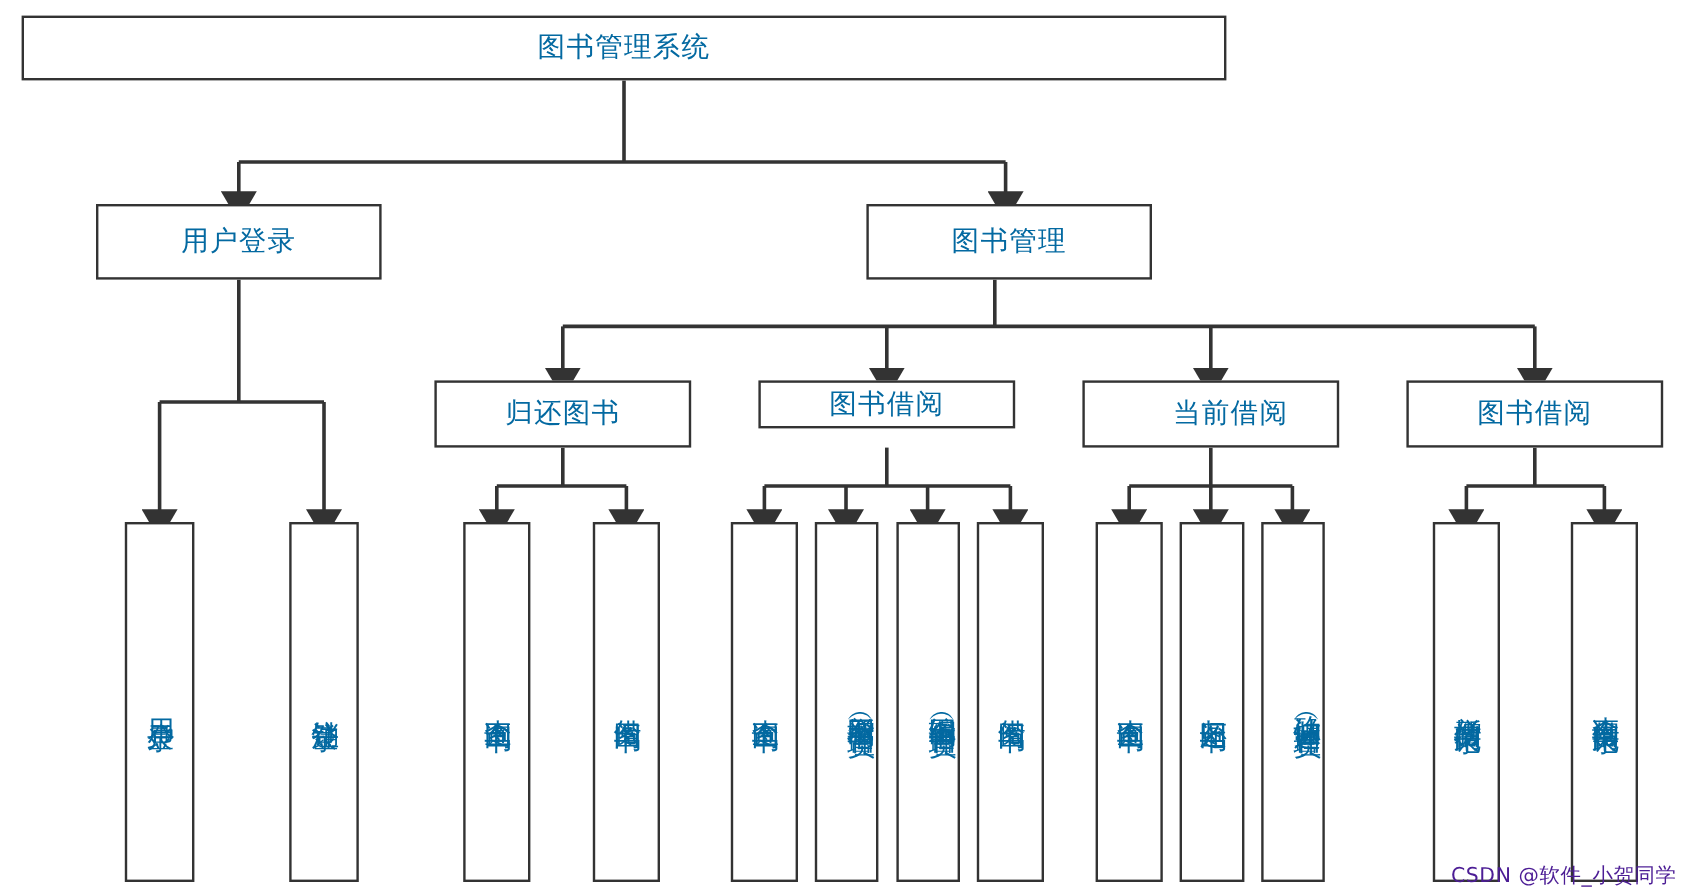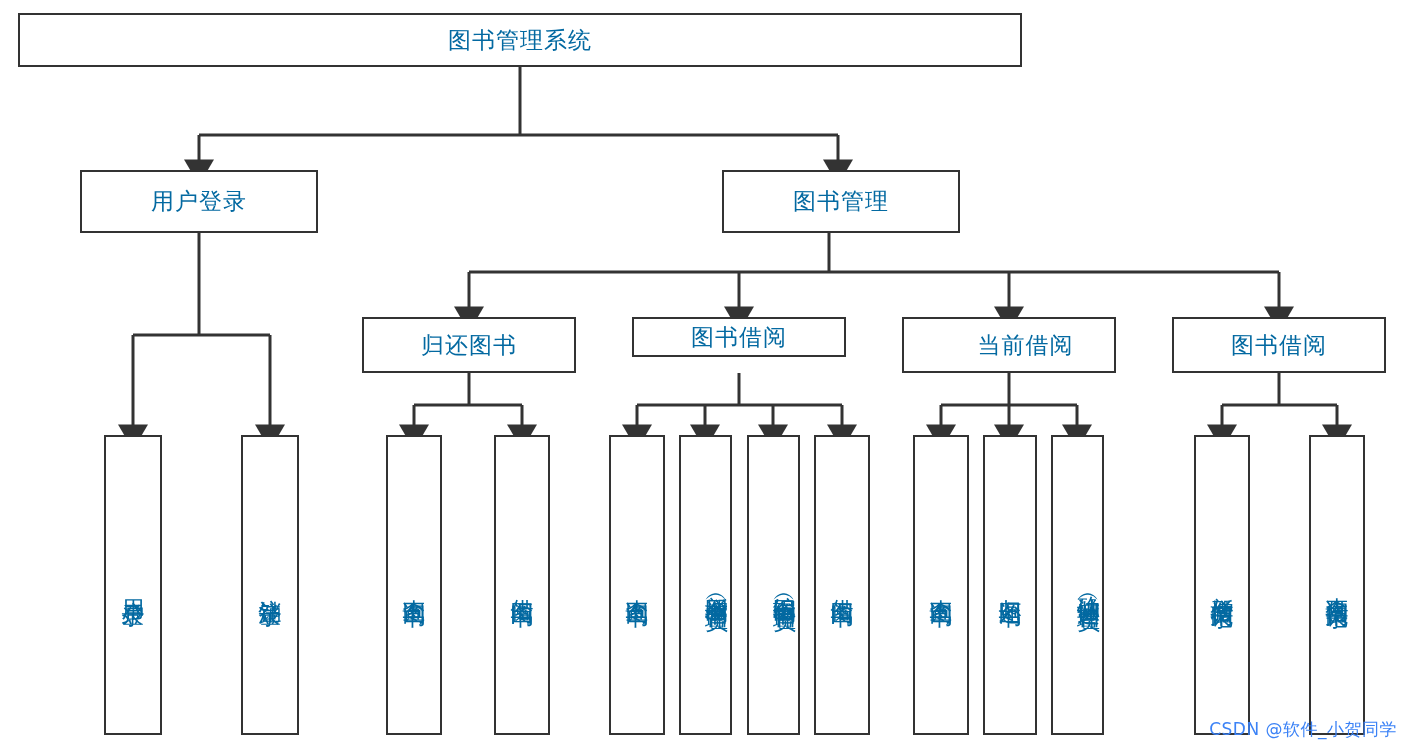--- a/index.html
+++ b/index.html
@@ -58,21 +58,21 @@
   }
   .node-label {
     display: block;
     white-space: pre-line;
   }
   #watermark {
     position: absolute;
     right: 8px;
     bottom: 6px;
     font-size: 17px;
-    color: #3b82f6;
+    color: #4c1d95;
     letter-spacing: 0.5px;
     user-select: none;
     white-space: nowrap;
   }
 </style>
 </head>
 <body>
 
 <div id="diagram-root">
 

